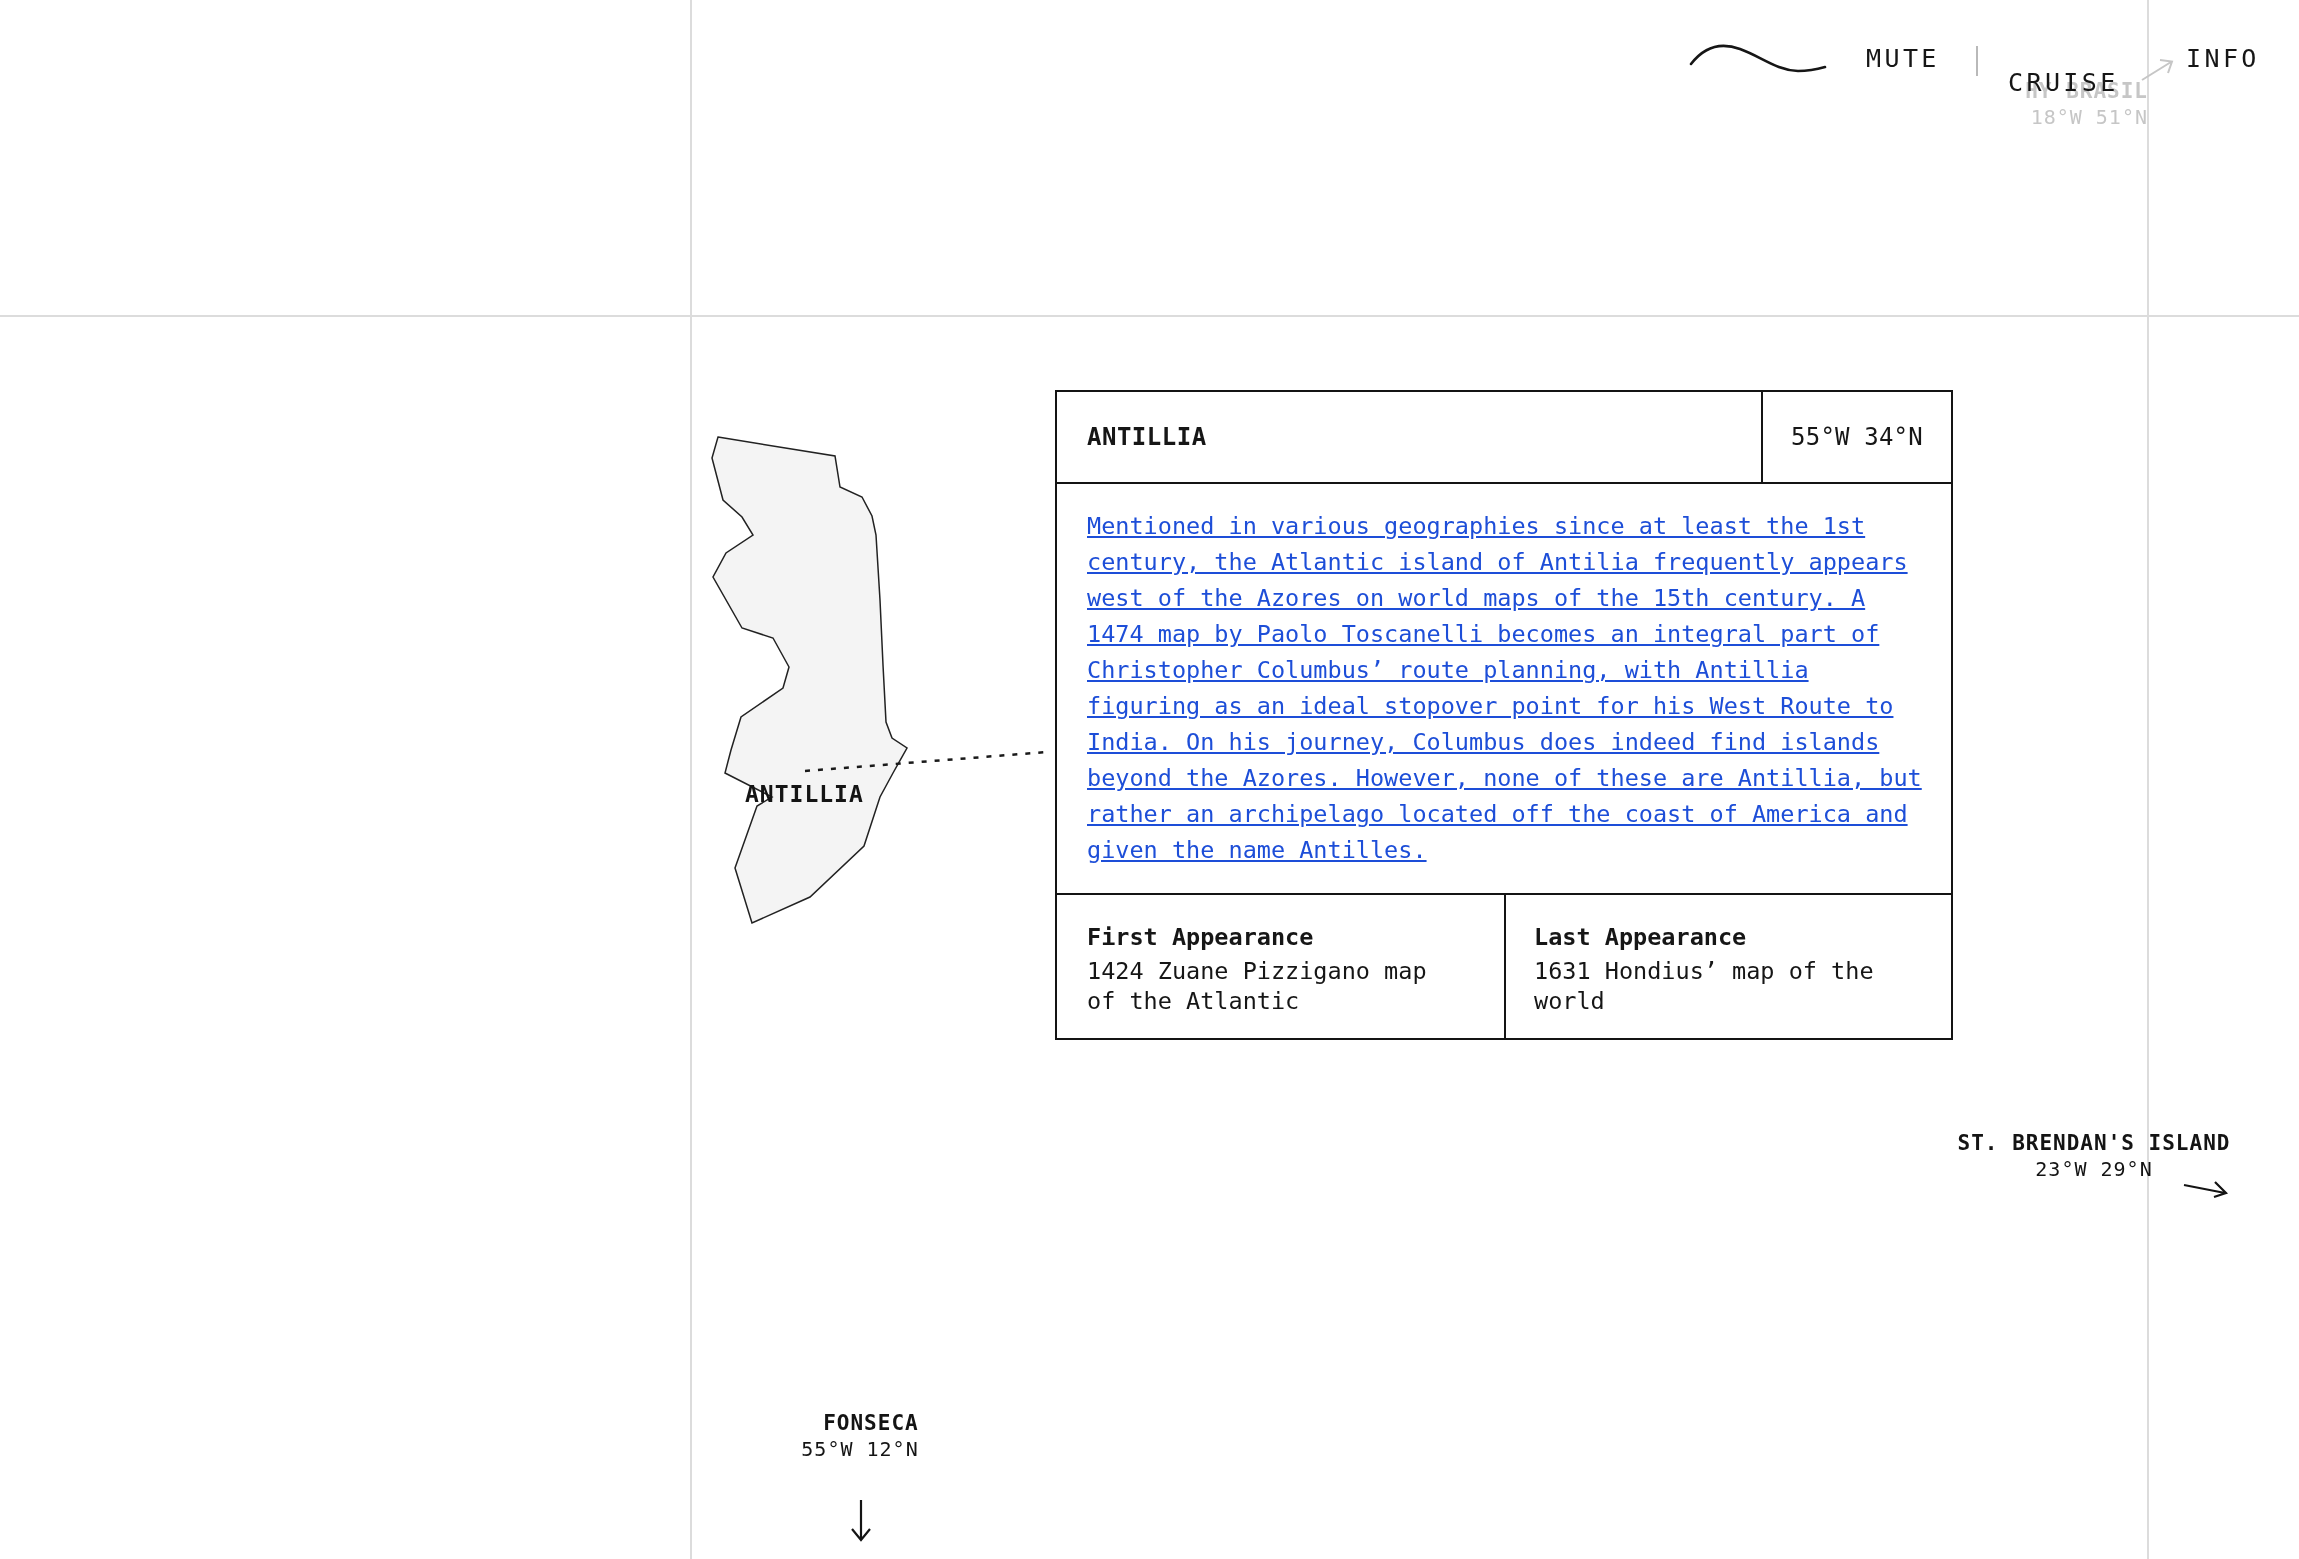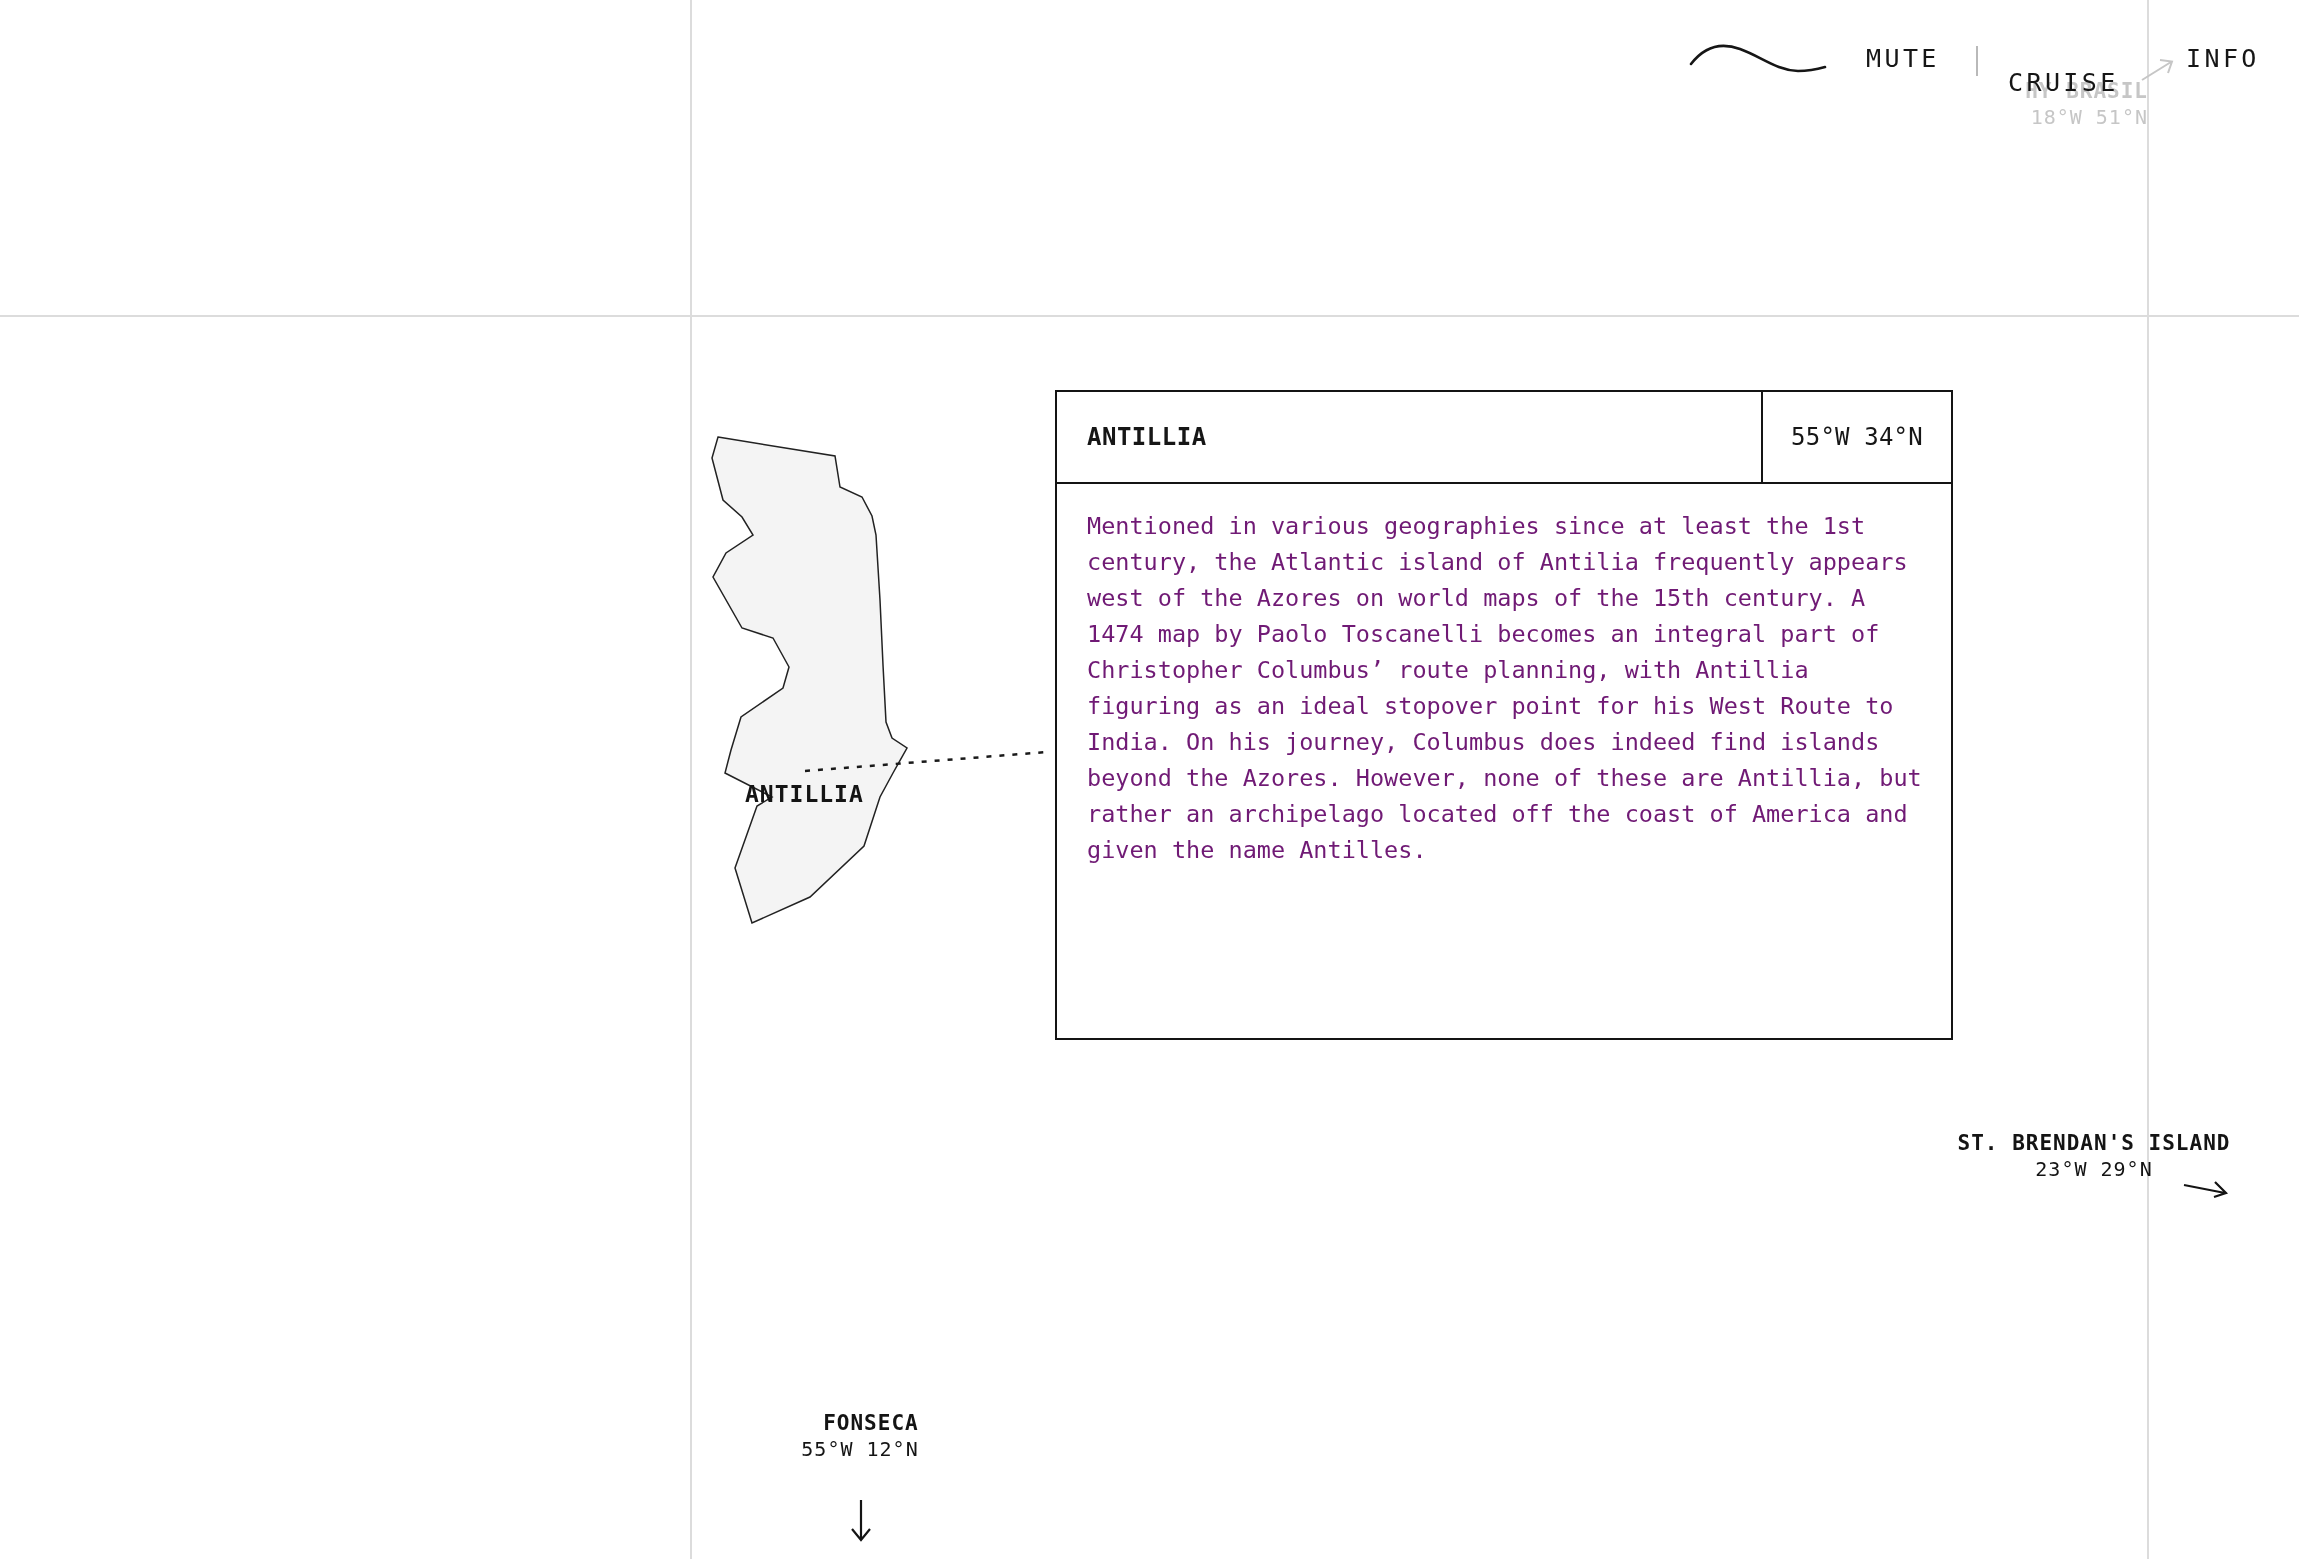--- a/index.html
+++ b/index.html
@@ -65,21 +65,21 @@
     flex:1; display:flex; align-items:center; padding-left:30px;
     font-size:24px; font-weight:bold; letter-spacing:0.5px;
   }
   .card-coords-cell {
     width:190px; border-left:2px solid #141414;
     display:flex; align-items:center; justify-content:center;
     font-size:24px; letter-spacing:0.2px;
   }
   .card-body {
     flex:1; padding:24px 20px 0 30px;
-    font-size:23.5px; line-height:36px; color:#701a75;
+    font-size:23.5px; line-height:36px; color:#1d4ed8;text-decoration:underline;
   }
   .card-footer { display:flex; height:145px; border-top:2px solid #141414; flex:none; }
   .footer-cell { padding-top:27px; }
   .footer-cell-first { width:447px; padding-left:30px; padding-right:55px; }
   .footer-cell-last  { flex:1; border-left:2px solid #141414; padding-left:28px; padding-right:69px; }
   .footer-label { font-size:23.5px; font-weight:bold; line-height:30px; margin-bottom:4px; }
   .footer-value { font-size:23.5px; line-height:30px; }
 
   
   #st-brendans-label {
@@ -127,20 +127,30 @@
 <svg id="connector-svg" width="256" height="36" viewBox="0 0 256 36">
   <line x1="7" y1="29" x2="249" y2="10" stroke="#1a1a1a" stroke-width="2.5" stroke-dasharray="5,8"></line>
 </svg>
 
 <div id="info-card">
   <div class="card-header">
     <div class="card-title-cell">ANTILLIA</div>
     <div class="card-coords-cell">55°W 34°N</div>
   </div>
   <div class="card-body">Mentioned in various geographies since at least the 1st century, the Atlantic island of Antilia frequently appears west of the Azores on world maps of the 15th century. A 1474 map by Paolo Toscanelli becomes an integral part of Christopher Columbus’ route planning, with Antillia figuring as an ideal stopover point for his West Route to India. On his journey, Columbus does indeed find islands beyond the Azores. However, none of these are Antillia, but rather an archipelago located off the coast of America and given the name Antilles.</div>
+  <div class="card-footer">
+    <div class="footer-cell footer-cell-first">
+      <div class="footer-label">First Appearance</div>
+      <div class="footer-value">1424 Zuane Pizzigano map of the Atlantic</div>
+    </div>
+    <div class="footer-cell footer-cell-last">
+      <div class="footer-label">Last Appearance</div>
+      <div class="footer-value">1631 Hondius’ map of the world</div>
+    </div>
+  </div>
 </div>
 
 <div id="st-brendans-label">
   <div class="map-label-name">ST. BRENDAN'S ISLAND</div>
   <div class="map-label-coords">23°W 29°N</div>
 </div>
 <svg id="st-brendans-arrow" width="48" height="24" viewBox="0 0 48 24">
   <path d="M2,7 L43,15 M33,4 L44,15 L32,19" fill="none" stroke="#141414" stroke-width="2.2"></path>
 </svg>
 

